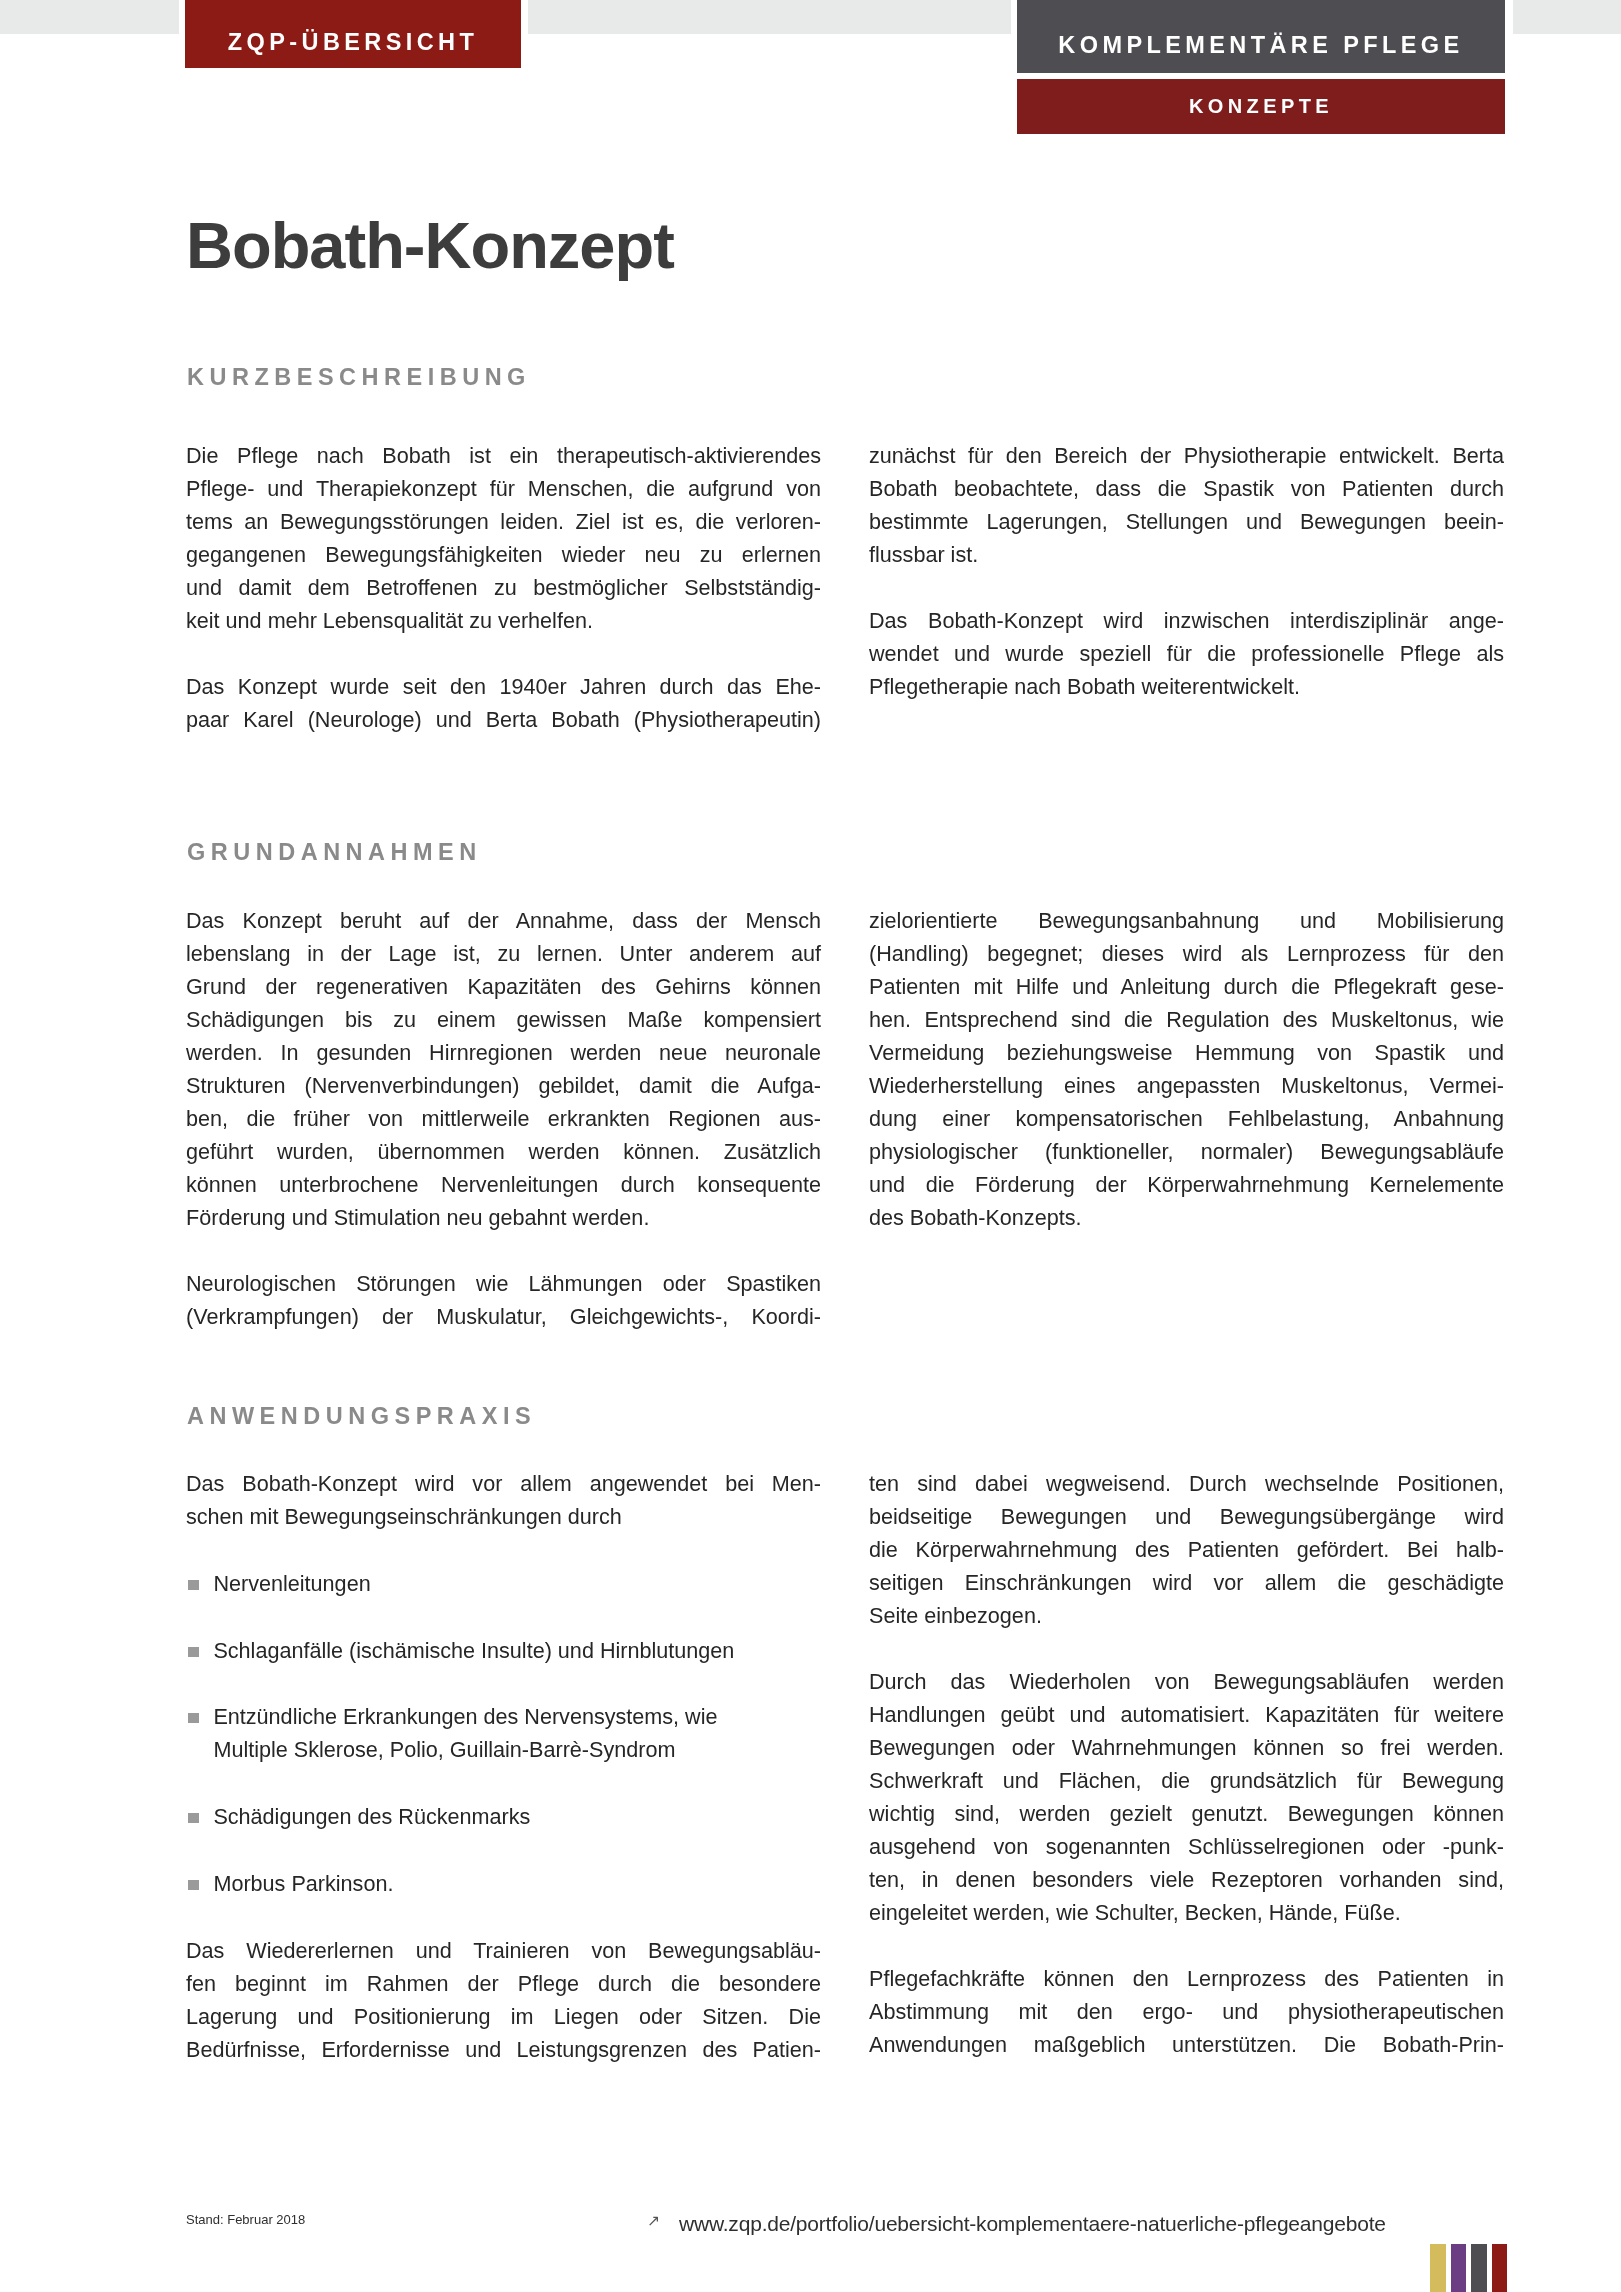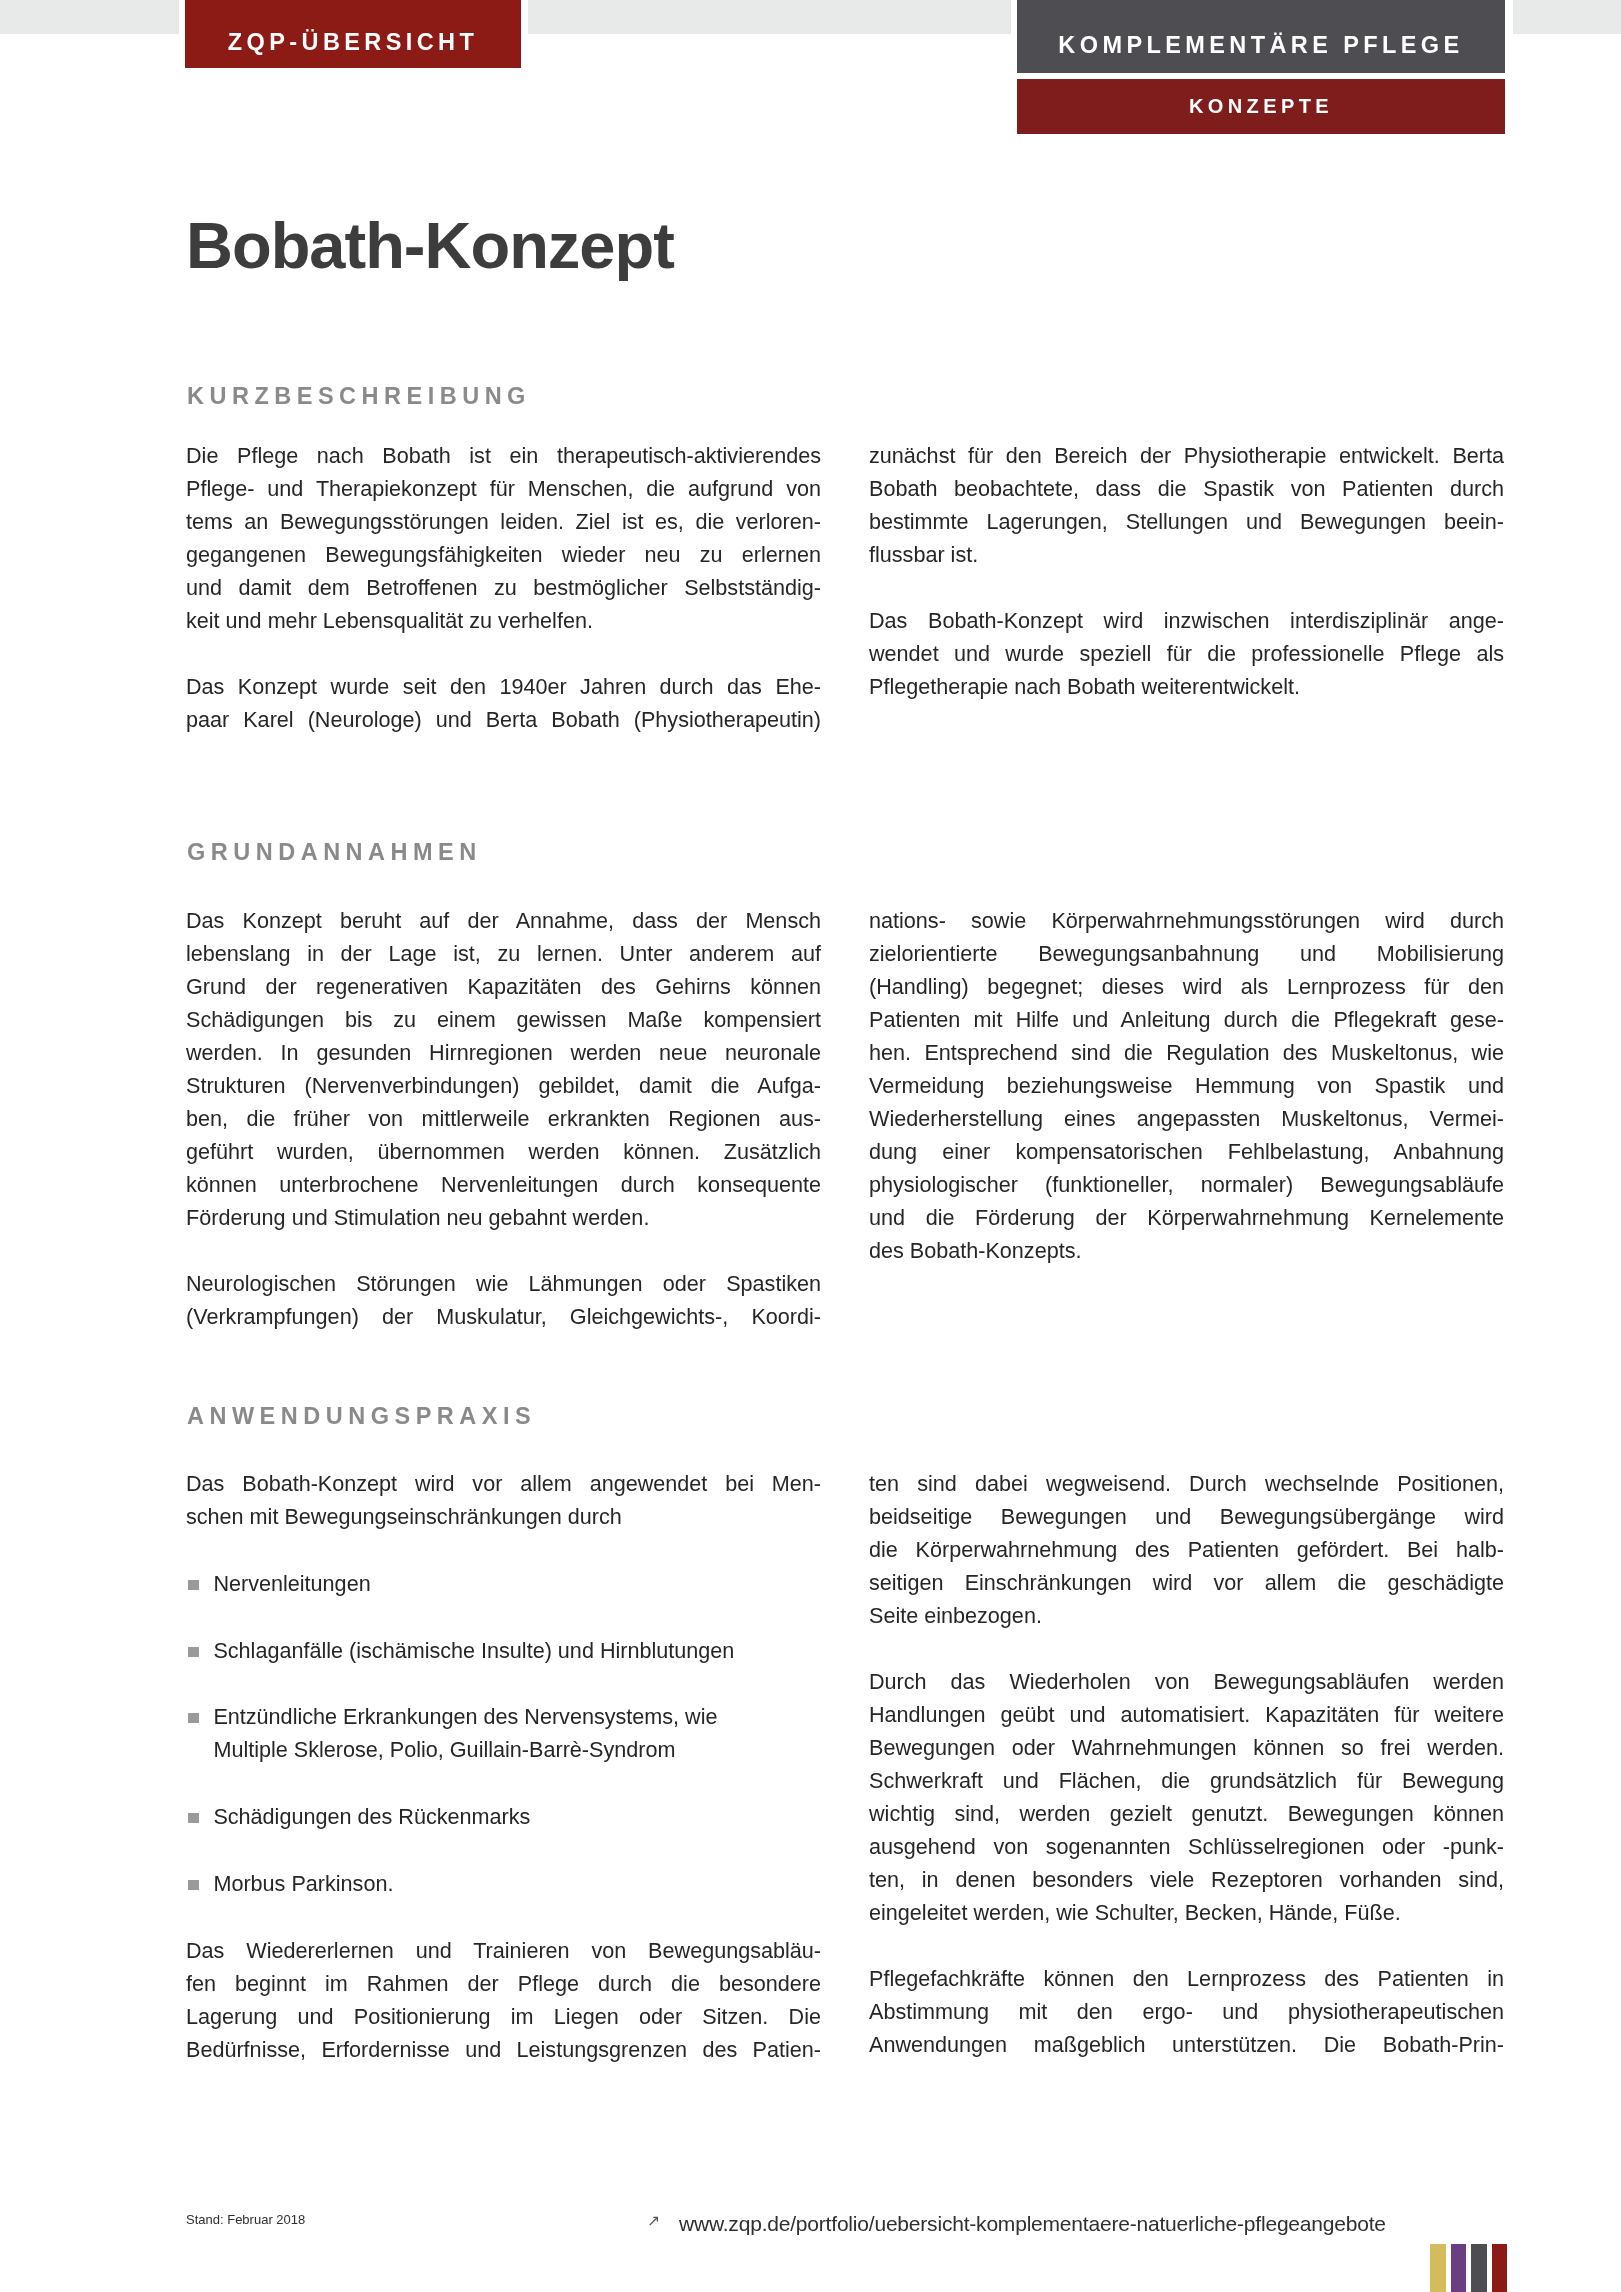--- a/index.html
+++ b/index.html
@@ -48,21 +48,21 @@
 </div>
 <div class="hdr-box hdr-dark">
   <span>Komplementäre Pflege</span>
 </div>
 <div class="hdr-box hdr-purple">
   <span>Konzepte</span>
 </div>
 
 <h1 class="page-title">Bobath-Konzept</h1>
 
-<div class="sec-head" style="top:383px;">Kurzbeschreibung</div>
+<div class="sec-head" style="top:364px;">Kurzbeschreibung</div>
 <div class="col left" style="top:439px;" id="s0l">
     <span class="ln">Die Pflege nach Bobath ist ein therapeutisch-aktivierendes</span>
     <span class="ln">Pflege- und Therapiekonzept für Menschen, die aufgrund von</span>
     <span class="ln">tems an Bewegungsstörungen leiden. Ziel ist es, die verloren-</span>
     <span class="ln">gegangenen Bewegungsfähigkeiten wieder neu zu erlernen</span>
     <span class="ln">und damit dem Betroffenen zu bestmöglicher Selbstständig-</span>
     <span class="ln last">keit und mehr Lebensqualität zu verhelfen.</span>
     <span class="gap"></span>
     <span class="ln">Das Konzept wurde seit den 1940er Jahren durch das Ehe-</span>
     <span class="ln">paar Karel (Neurologe) und Berta Bobath (Physiotherapeutin)</span>
@@ -88,21 +88,20 @@
     <span class="ln">Strukturen (Nervenverbindungen) gebildet, damit die Aufga-</span>
     <span class="ln">ben, die früher von mittlerweile erkrankten Regionen aus-</span>
     <span class="ln">geführt wurden, übernommen werden können. Zusätzlich</span>
     <span class="ln">können unterbrochene Nervenleitungen durch konsequente</span>
     <span class="ln last">Förderung und Stimulation neu gebahnt werden.</span>
     <span class="gap"></span>
     <span class="ln">Neurologischen Störungen wie Lähmungen oder Spastiken</span>
     <span class="ln">(Verkrampfungen) der Muskulatur, Gleichgewichts-, Koordi-</span>
   </div>
 <div class="col right" style="top:904px;" id="s1r">
-    <span class="ln">nations- sowie Körperwahrnehmungsstörungen wird durch</span>
     <span class="ln">zielorientierte Bewegungsanbahnung und Mobilisierung</span>
     <span class="ln">(Handling) begegnet; dieses wird als Lernprozess für den</span>
     <span class="ln">Patienten mit Hilfe und Anleitung durch die Pflegekraft gese-</span>
     <span class="ln">hen. Entsprechend sind die Regulation des Muskeltonus, wie</span>
     <span class="ln">Vermeidung beziehungsweise Hemmung von Spastik und</span>
     <span class="ln">Wiederherstellung eines angepassten Muskeltonus, Vermei-</span>
     <span class="ln">dung einer kompensatorischen Fehlbelastung, Anbahnung</span>
     <span class="ln">physiologischer (funktioneller, normaler) Bewegungsabläufe</span>
     <span class="ln">und die Förderung der Körperwahrnehmung Kernelemente</span>
     <span class="ln last">des Bobath-Konzepts.</span>

